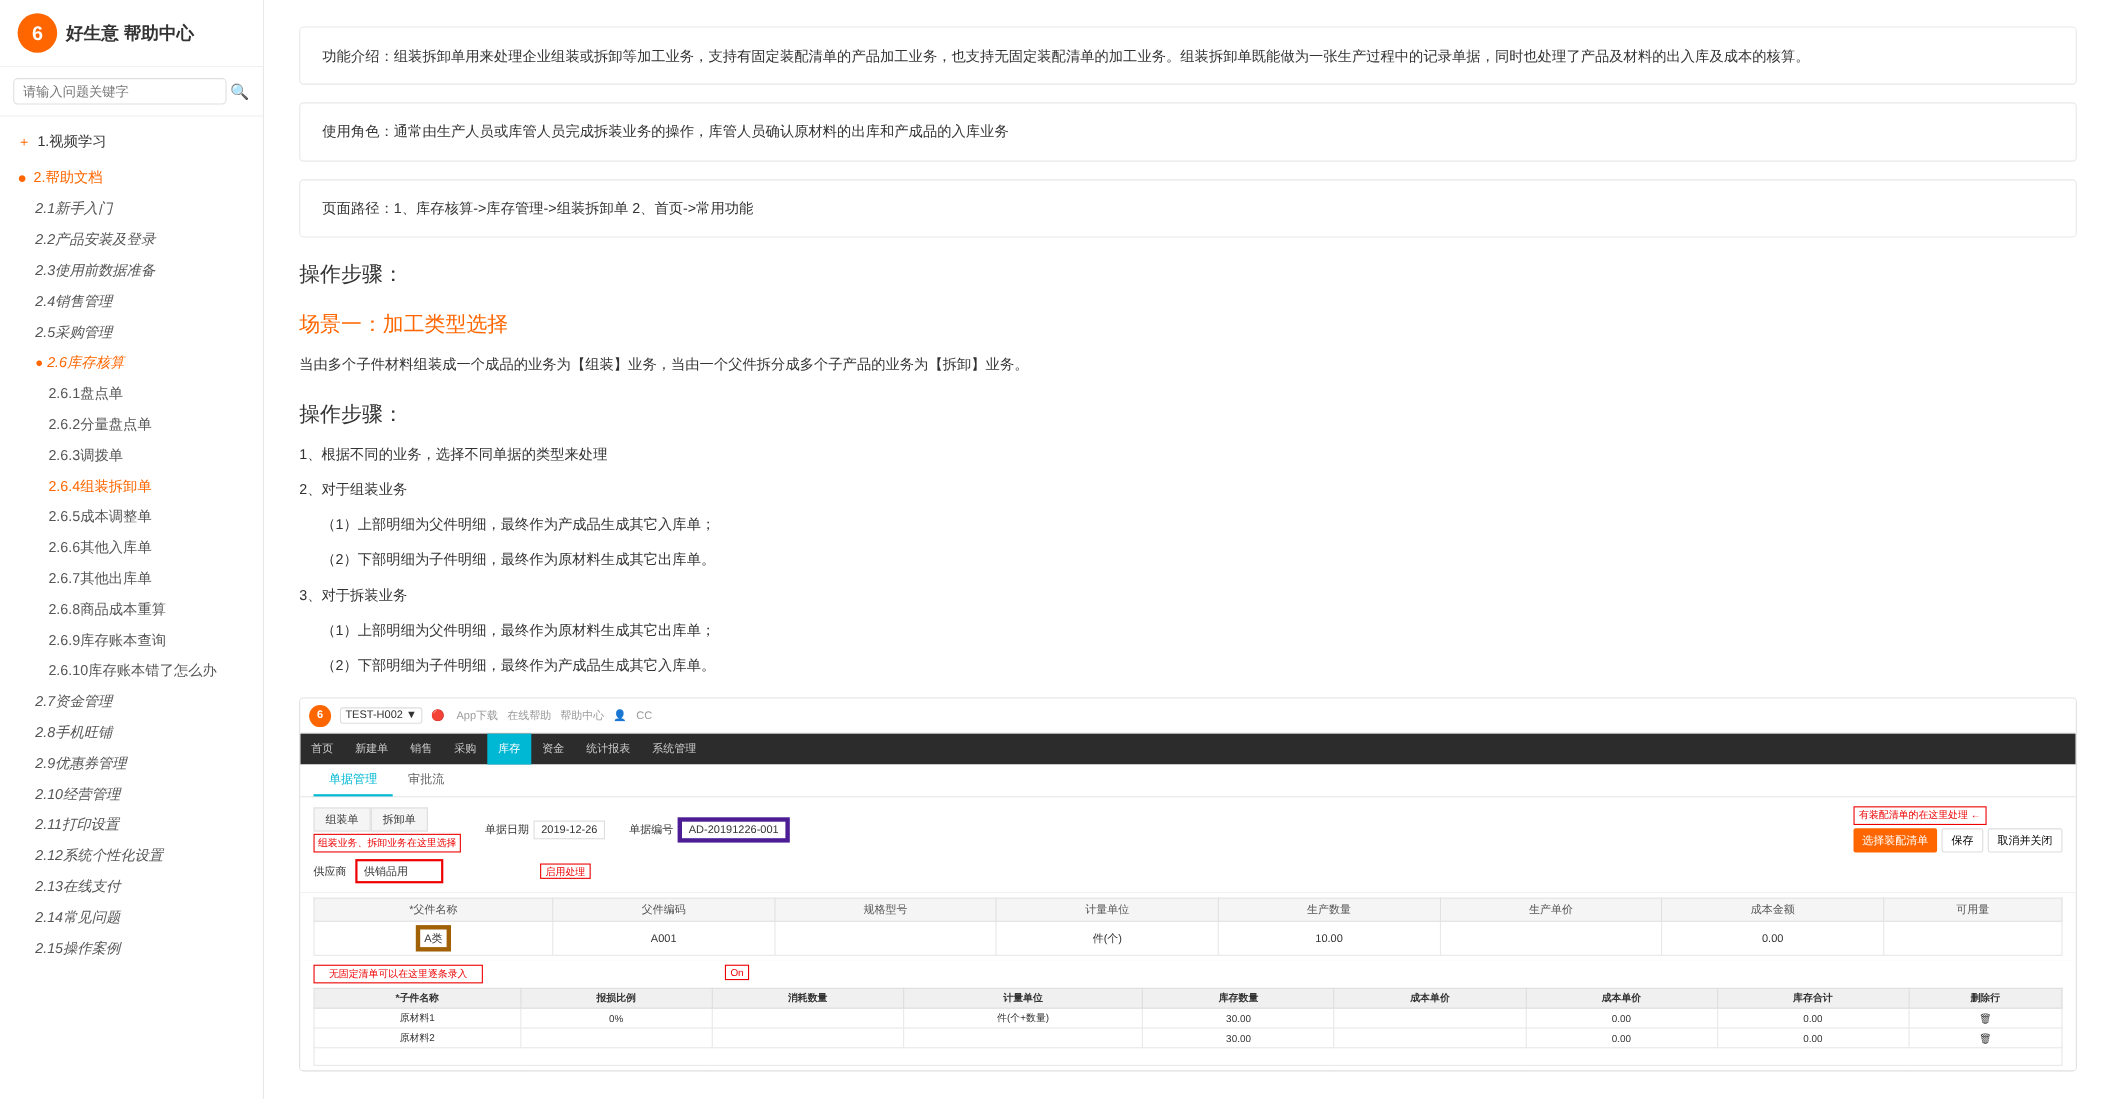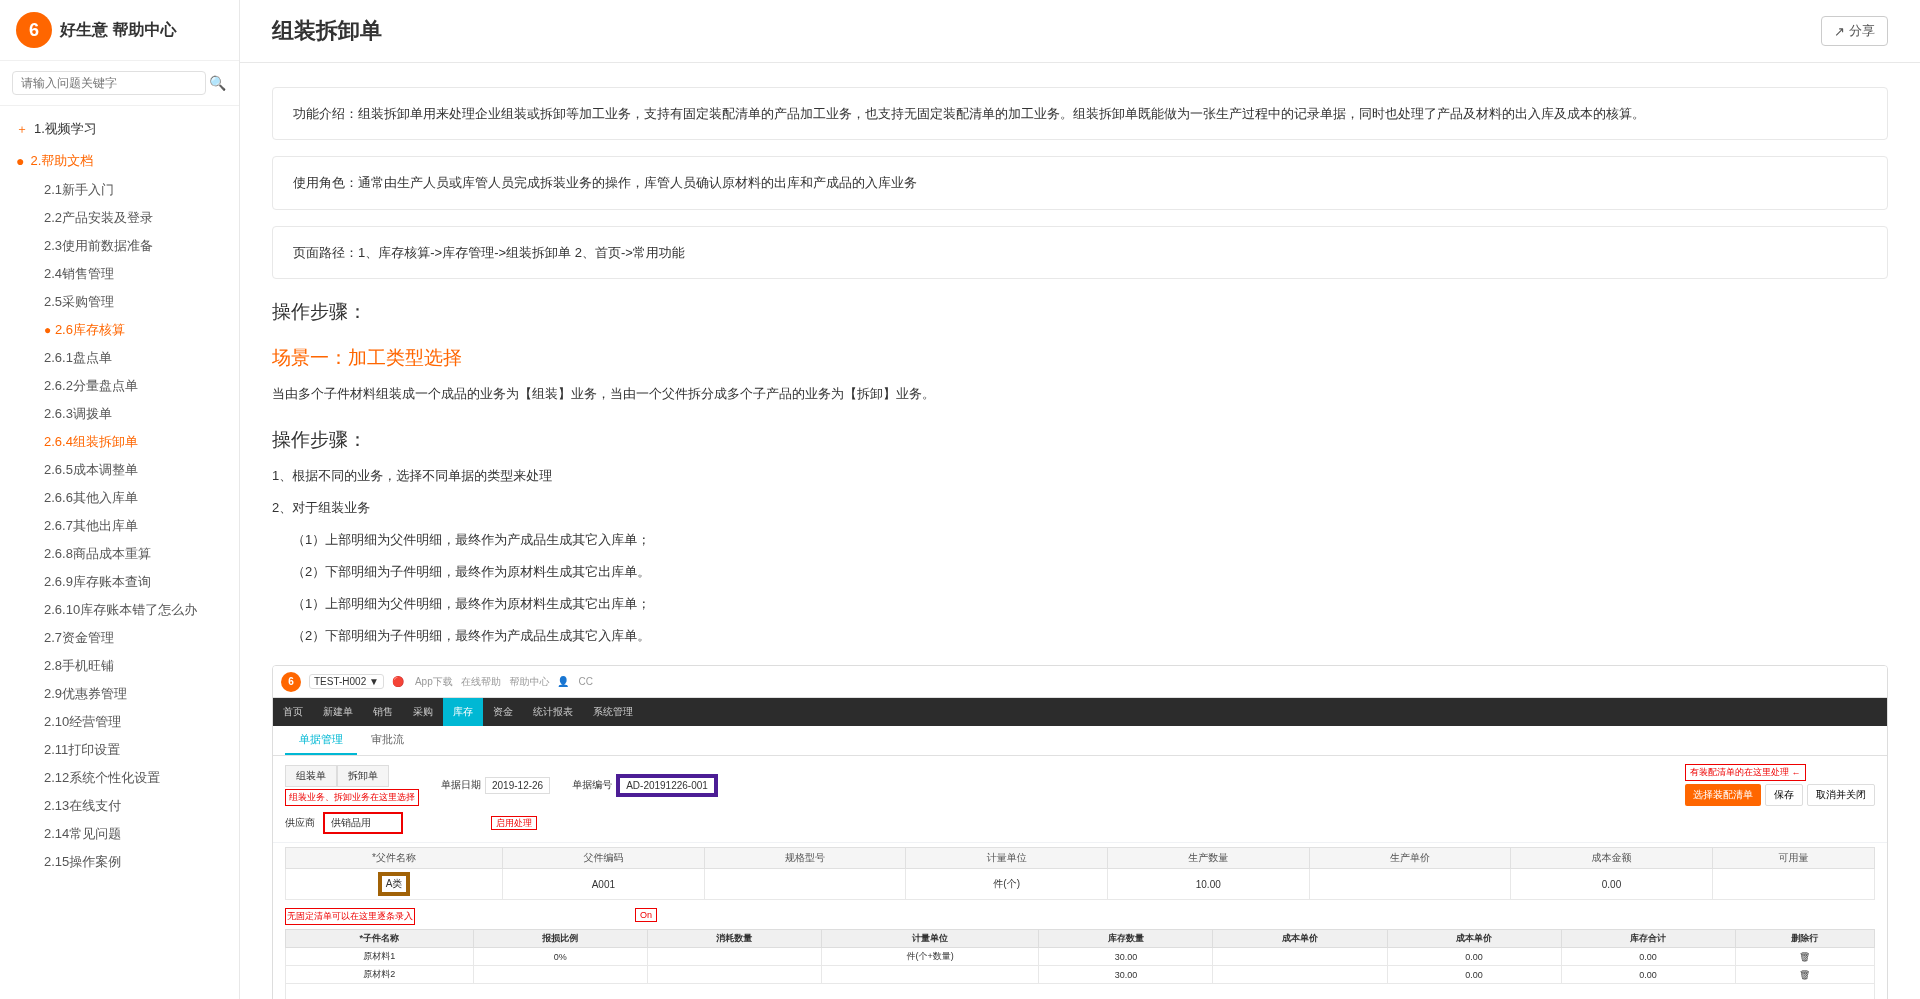--- a/index.html
+++ b/index.html
@@ -69,24 +69,25 @@
       font-size: 13px;
       color: #333;
       gap: 6px;
     }
     .nav-section-title .plus-icon { color: #f60; font-size: 12px; }
     .nav-section-title .minus-icon { color: #f60; font-size: 14px; }
     .nav-section.active > .nav-section-title { color: #f60; }
 
     .nav-sub-items { padding-left: 0; }
     .nav-sub-item {
-      padding: 5px 16px 5px 44px;
+      padding: 5px 16px 5px 32px;
       font-size: 13px;
       color: #555;
       cursor: pointer;
+      font-style: italic;
     }
     .nav-sub-item.active { color: #f60; }
 
     .nav-sub-sub-items { padding-left: 0; }
     .nav-sub-sub-item {
       padding: 5px 16px 5px 44px;
       font-size: 13px;
       color: #555;
       cursor: pointer;
     }
@@ -304,27 +305,20 @@
         <div class="nav-sub-item">2.12系统个性化设置</div>
         <div class="nav-sub-item">2.13在线支付</div>
         <div class="nav-sub-item">2.14常见问题</div>
         <div class="nav-sub-item">2.15操作案例</div>
       </div>
     </div>
   </div>
 </div>
 
 <div id="main">
-  <div id="main-header">
-    <h1 id="page-title">组装拆卸单</h1>
-    <button class="share-btn">
-      <span>↗</span>
-      <span>分享</span>
-    </button>
-  </div>
 
   <div id="content-area">
 
     <div class="info-block">
       <span>功能介绍：组装拆卸单用来处理企业组装或拆卸等加工业务，支持有固定装配清单的产品加工业务，也支持无固定装配清单的加工业务。组装拆卸单既能做为一张生产过程中的记录单据，同时也处理了产品及材料的出入库及成本的核算。</span>
     </div>
     <div class="info-block">
       <span>使用角色：通常由生产人员或库管人员完成拆装业务的操作，库管人员确认原材料的出库和产成品的入库业务</span>
     </div>
     <div class="info-block">
@@ -335,20 +329,21 @@
 
     <div class="section-title orange">场景一：加工类型选择</div>
     <div class="step-text">当由多个子件材料组装成一个成品的业务为【组装】业务，当由一个父件拆分成多个子产品的业务为【拆卸】业务。</div>
 
     <div class="section-title">操作步骤：</div>
 
     <div class="step-text">1、根据不同的业务，选择不同单据的类型来处理</div>
     <div class="step-text">2、对于组装业务</div>
     <div class="step-text indent-1">（1）上部明细为父件明细，最终作为产成品生成其它入库单；</div>
     <div class="step-text indent-1">（2）下部明细为子件明细，最终作为原材料生成其它出库单。</div>
+    <div class="step-text">3、对于拆装业务</div>
     <div class="step-text indent-1">（1）上部明细为父件明细，最终作为原材料生成其它出库单；</div>
     <div class="step-text indent-1">（2）下部明细为子件明细，最终作为产成品生成其它入库单。</div>
 
     <div class="screenshot-container">
       <div class="sim-screenshot">
 
         <div class="sim-topbar">
           <div class="sim-logo-sm">6</div>
           <span class="sim-select">TEST-H002 ▼</span>
           <span style="color:#999;font-size:10px;">
@@ -437,21 +432,21 @@
                 <td></td>
                 <td>0.00</td>
                 <td></td>
               </tr>
             </tbody>
           </table>
         </div>
 
         <div style="padding:4px 12px;background:#fff;position:relative;">
           <div style="display:flex;align-items:flex-start;gap:20px;margin-bottom:4px;">
-            <span style="color:#e00;font-size:9px;border:1px solid #e00;padding:1px 1px;">无固定清单可以在这里逐条录入</span>
+            <span style="color:#e00;font-size:9px;border:1px solid #e00;padding:1px 13px;">无固定清单可以在这里逐条录入</span>
             <span style="margin-left:200px;color:#e00;font-size:9px;border:1px solid #e00;padding:1px 4px;">On</span>
           </div>
           <table class="sim-subtable">
             <thead>
               <tr>
                 <th>*子件名称</th>
                 <th>报损比例</th>
                 <th>消耗数量</th>
                 <th>计量单位</th>
                 <th>库存数量</th>

